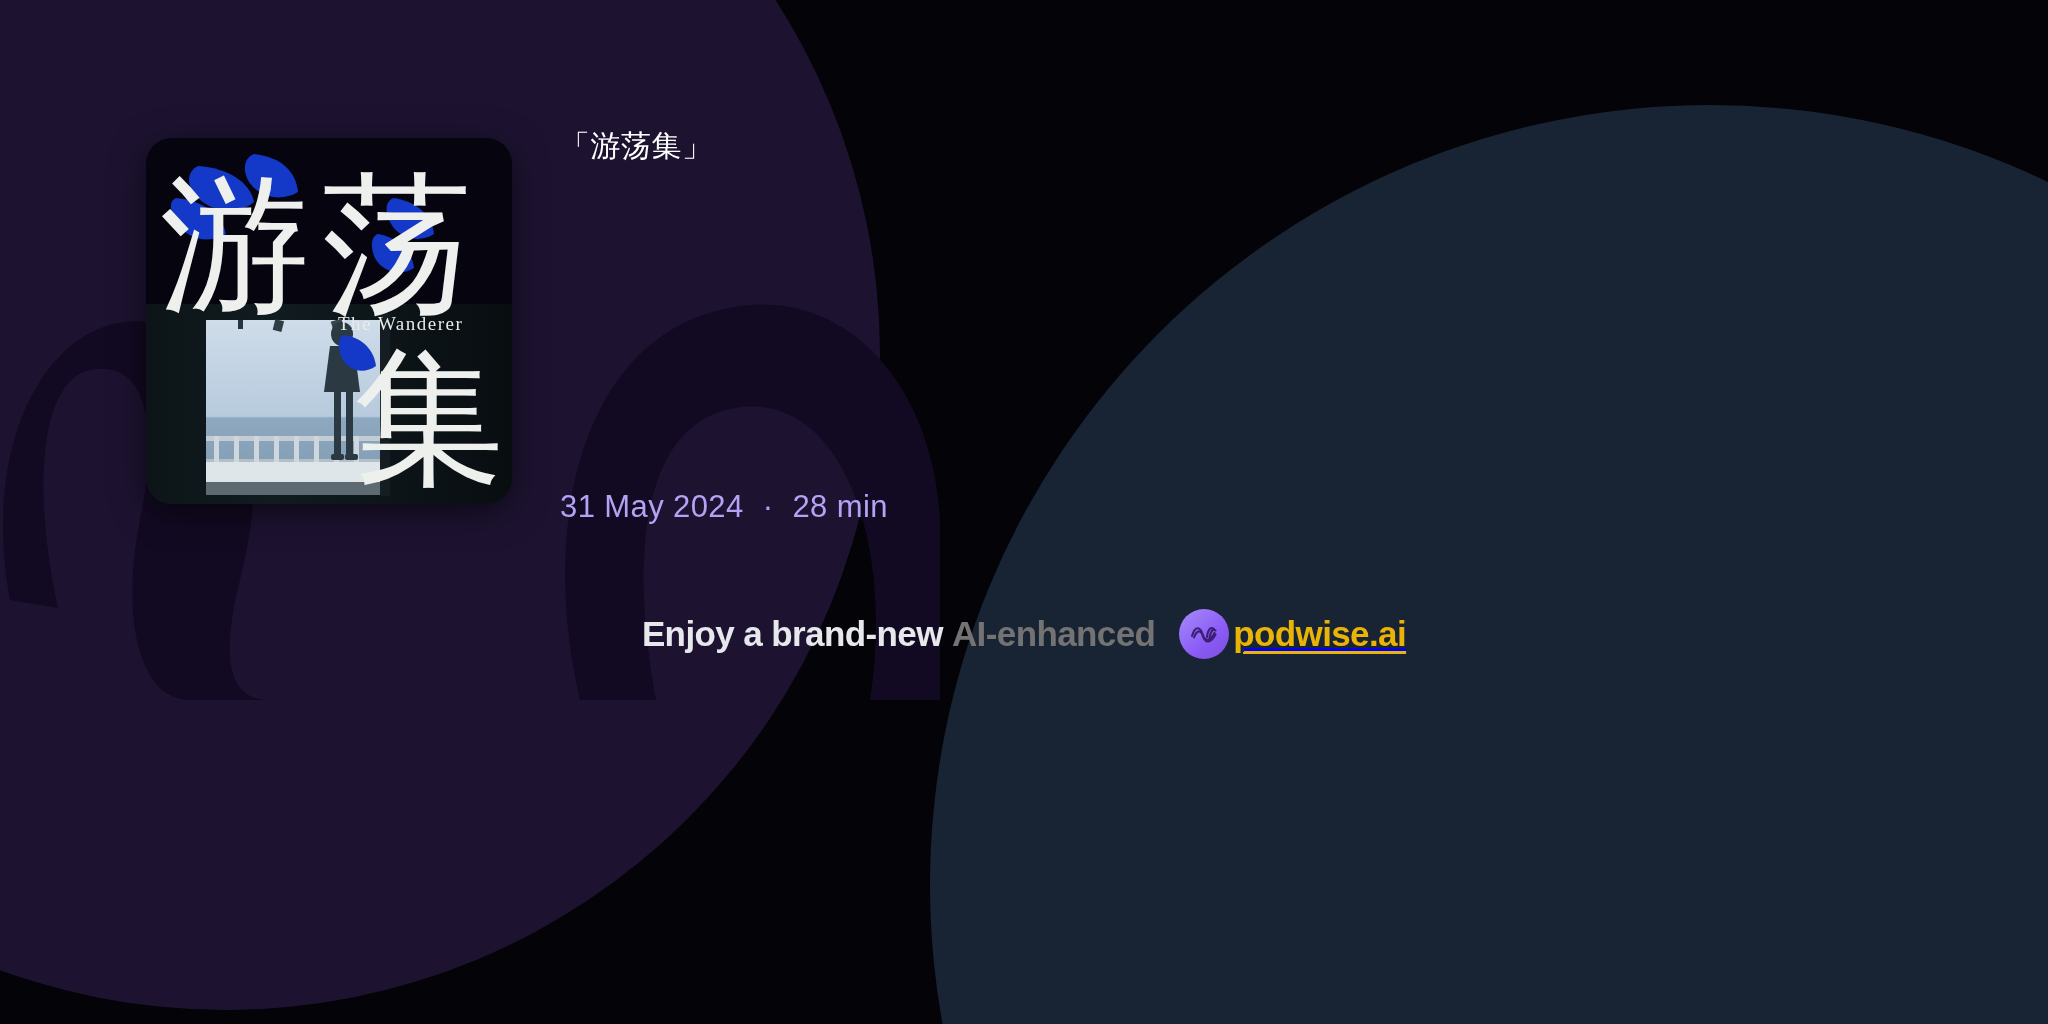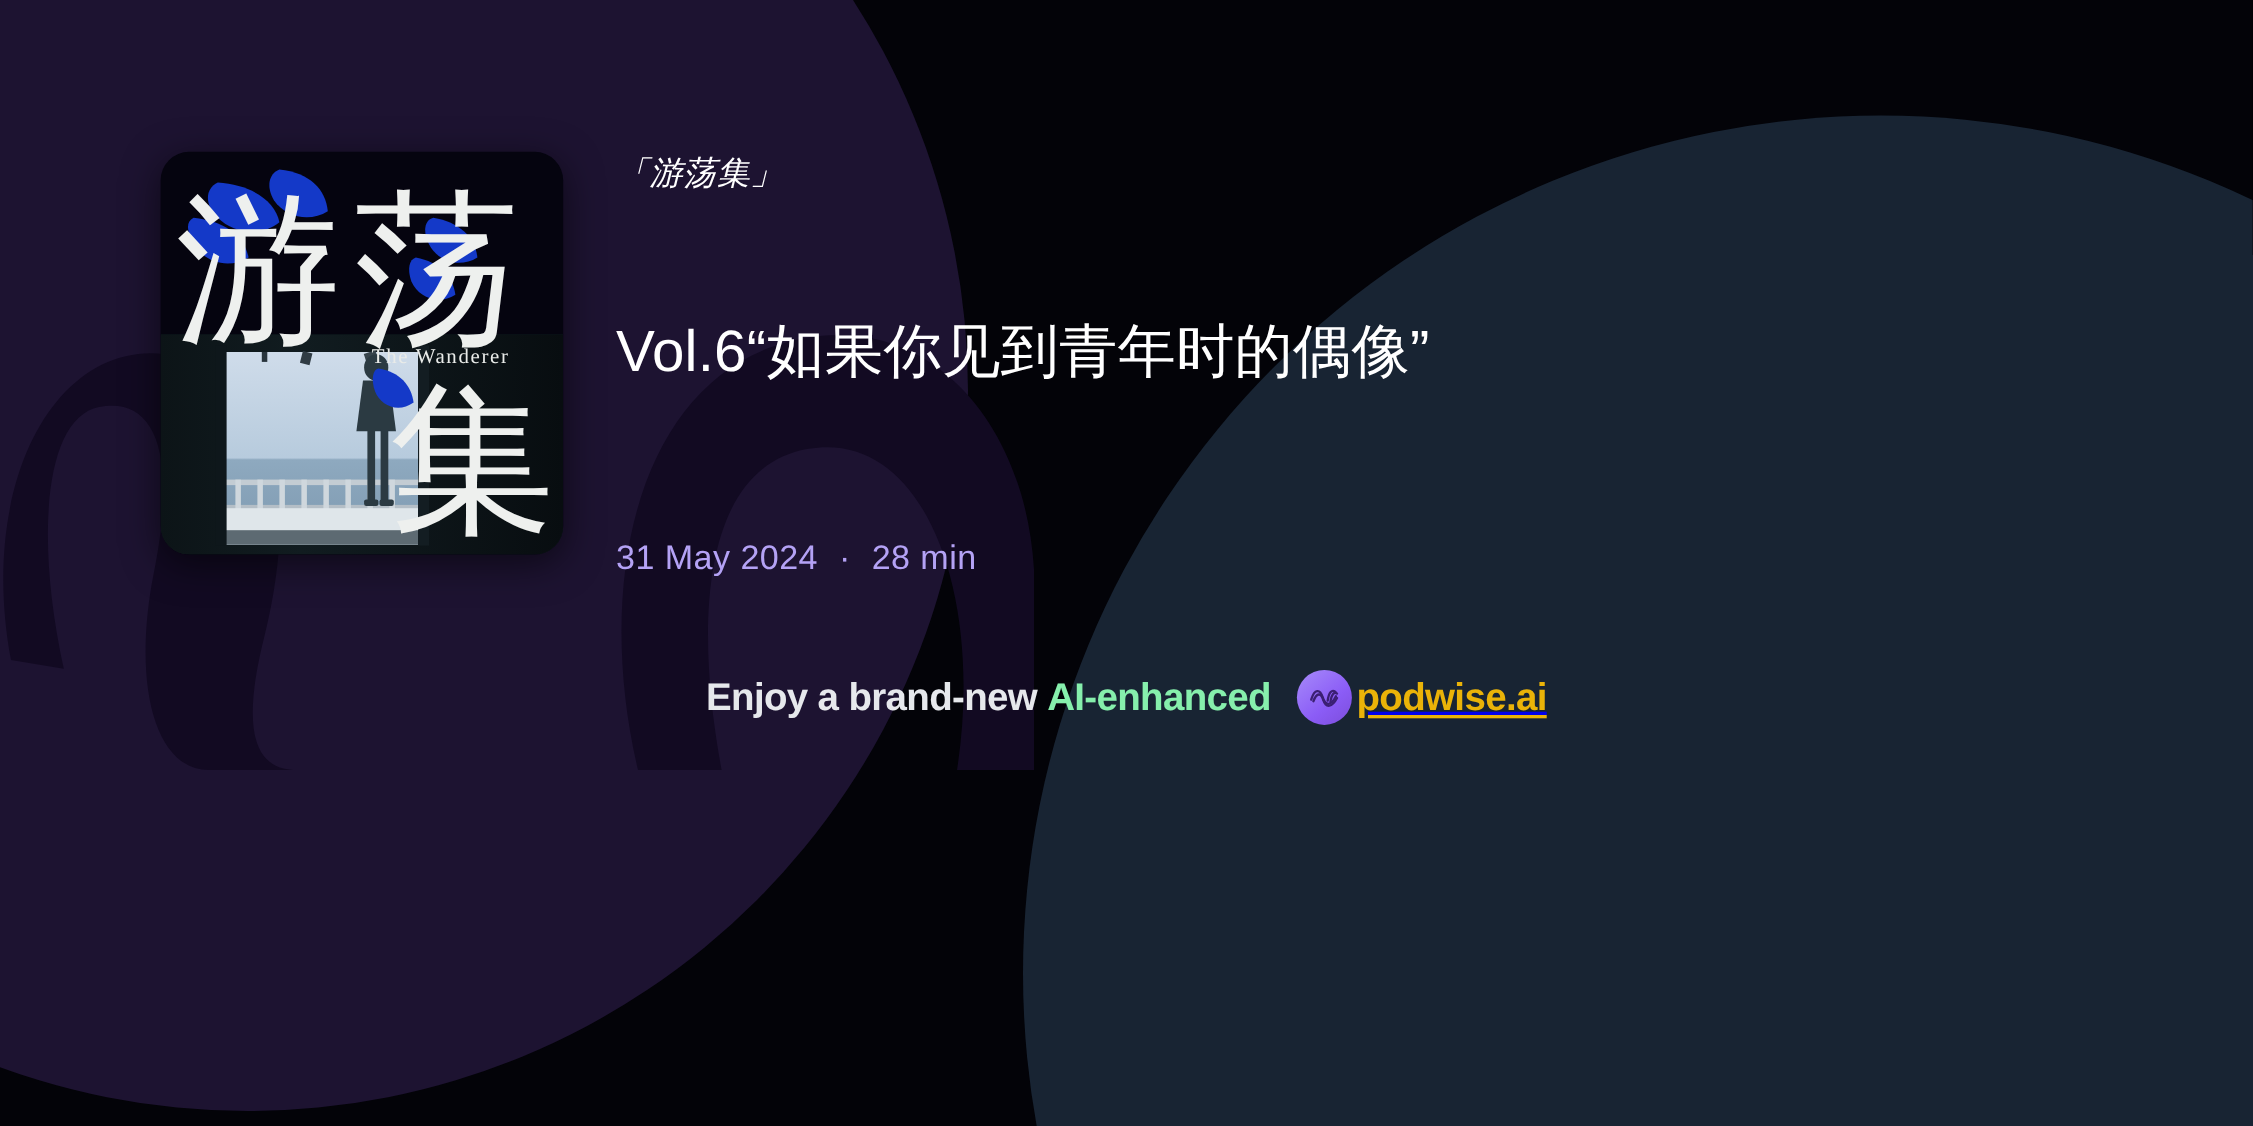--- a/index.html
+++ b/index.html
@@ -50,23 +50,22 @@
   .cover-photo{
     position:absolute;
     left:0; bottom:0; width:366px; height:200px;
     background:#0d1a1d;
   }
   .cover-art-svg{ position:absolute; inset:0; }
 
   
   .info{
     position:absolute;
-    left:560px; top:138px;
+    left:560px; top:126px;
     width:1400px;
-    font-style:italic;
   }
   .podcast-name{
     font-size:30px;
     line-height:1.3;
     color:#ffffff;
     letter-spacing:.5px;
     font-weight:400;
     white-space:nowrap;
   }
   .episode-title{
@@ -103,21 +102,21 @@
   }
   .footer-text{
     font-size:35px;
     font-weight:700;
     color:#e6e8ec;
     letter-spacing:-.6px;
     white-space:nowrap;
     display:flex;
     align-items:center;
   }
-  .hl{ color:#86efac; padding:0 .28em 0 .26em; }
+  .hl{ color:#737373; padding:0 .28em 0 .26em; }
   .tail{ padding-left:.28em; }
   .brand-wrap{
     display:flex; align-items:center; gap:4px; margin-left:14px;
   }
   .brand-logo{
     width:50px; height:50px; border-radius:50%;
     background:linear-gradient(140deg,#a78bfa 0%,#8b5cf6 60%,#7c4ddb 100%);
     display:flex; align-items:center; justify-content:center;
     flex:0 0 auto;
   }
@@ -217,21 +216,20 @@
       <text x="208" y="332" font-family="'Liberation Serif', 'DejaVu Serif', serif" font-size="150" fill="#eef0ee" letter-spacing="-6">集</text>
 
       <text x="192" y="192" font-family="'Liberation Serif','DejaVu Serif',serif" font-size="19" fill="#e9ebe9" letter-spacing="1.5">The Wanderer</text>
     </svg>
   </div>
 
   <div class="info">
     <div class="podcast-name">「游荡集」</div>
   </div>
 
-  <div class="episode-title">Vol.6“如果你见到青年时的偶像”</div>
 
   <div class="meta">
     <span>31 May 2024</span>
     <span class="sep">·</span>
     <span>28 min</span>
   </div>
 
   <div class="footer">
     <div class="footer-text">
       <span>Enjoy a brand-new</span>

